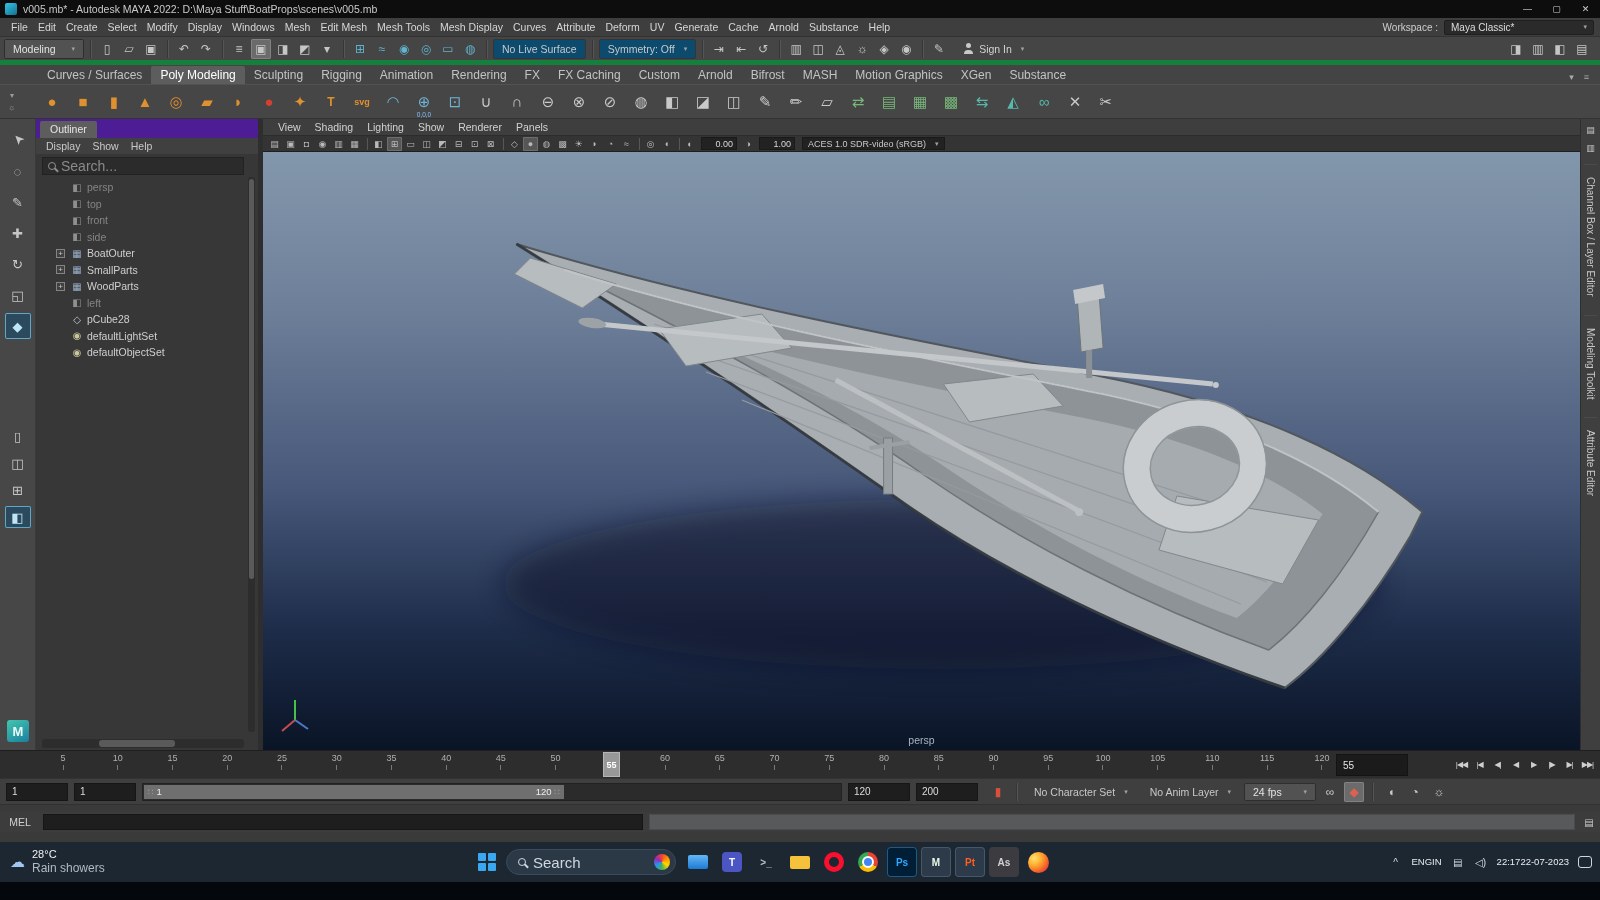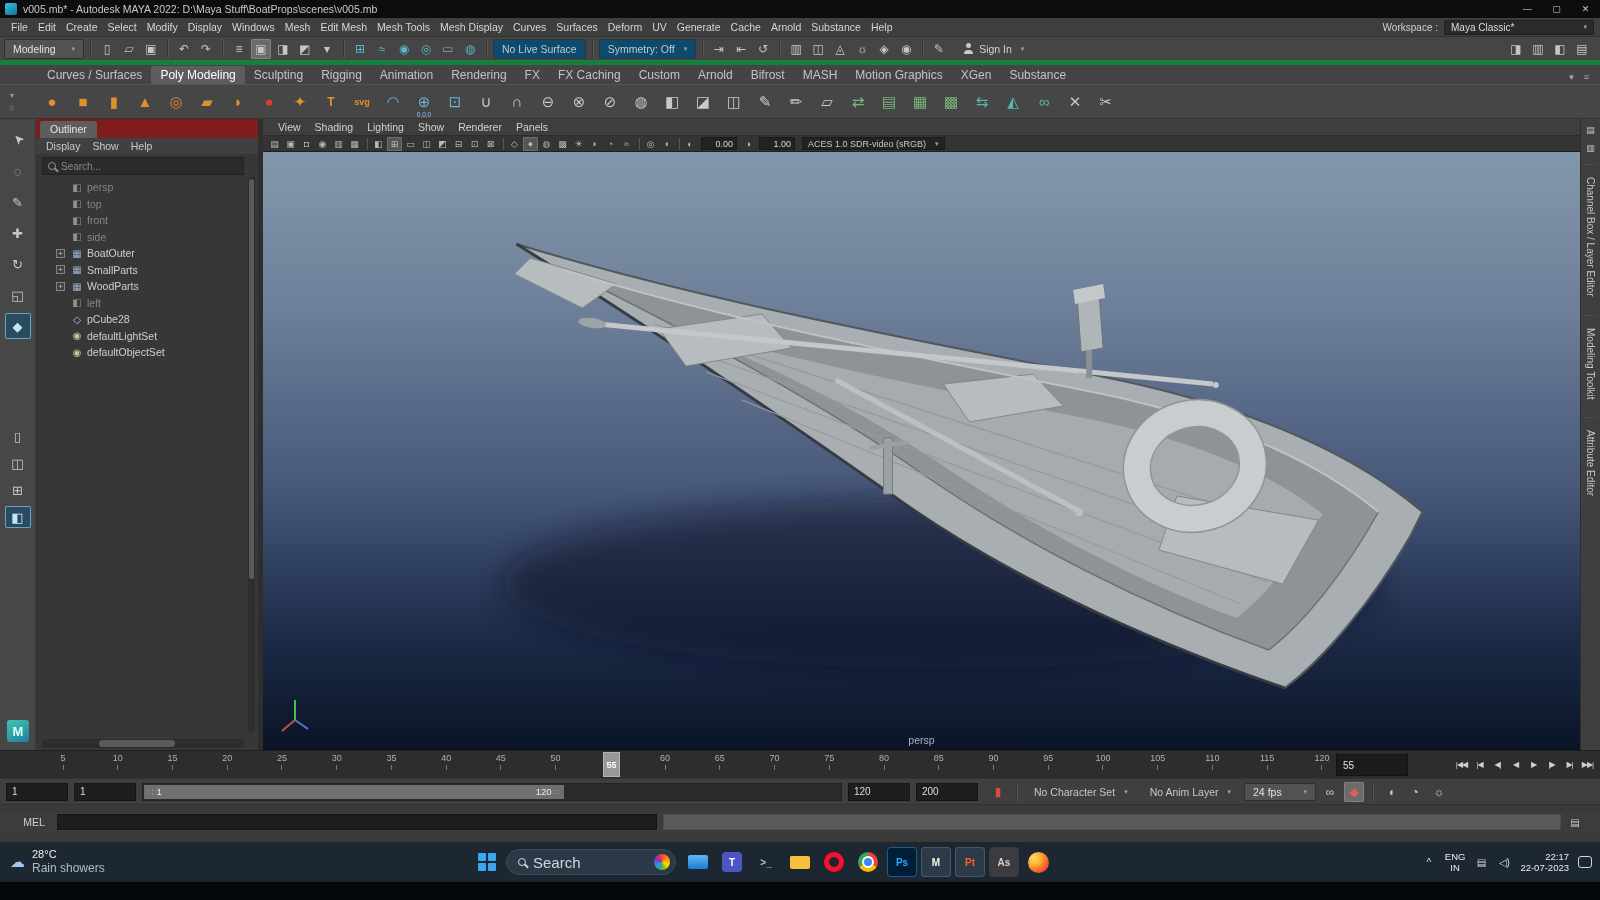--- a/index.html
+++ b/index.html
@@ -63,28 +63,28 @@
 #toolbox{width:36px;background:#474747;border-right:1px solid #3a3a3a;display:flex;flex-direction:column;align-items:center;padding-top:8px;flex:none;position:relative}
 #toolbox-tools,#toolbox-layouts{display:flex;flex-direction:column;gap:5px;align-items:center}
 #toolbox .ic{width:26px;height:26px;font-size:13px}
 #toolbox .ic.active{background:#2c4a5e;box-shadow:inset 0 0 0 1px #5fa7c9;color:#bfe6f7}
 #toolbox-layouts{margin-top:86px}
 #toolbox-layouts .ic{height:22px}
 .rotul{transform:rotate(-135deg)}
 .maya-badge{position:absolute;bottom:8px;left:7px;width:22px;height:22px;border-radius:3px;background:linear-gradient(150deg,#43c6b0,#1b7f9e);color:#eafefa;font-weight:bold;font-size:13px;display:flex;align-items:center;justify-content:center}
 
 #outliner{width:222px;background:#373737;display:flex;flex-direction:column;flex:none;position:relative}
-.o-title{height:19px;background:#7f1d1d;display:flex;align-items:flex-end;padding-left:4px}
+.o-title{height:19px;background:#4c1d95;display:flex;align-items:flex-end;padding-left:4px}
 .o-title span{background:#5d5d5d;padding:2px 10px 3px;font-size:10.5px;color:#e6e6e6;border-radius:2px 2px 0 0}
 .o-menus{height:16px;background:#404040;display:flex;align-items:center;padding-left:4px}
 .o-menus span{padding:0 6px;color:#c9c9c9;font-size:10.5px}
 .o-search{height:18px;margin:3px 14px 2px 6px;background:#2b2b2b;border:1px solid #222;display:flex;align-items:center;padding:0 5px;gap:5px}
 .mag{width:8px;height:8px;border:1.5px solid #8f8f8f;border-radius:50%;position:relative;flex:none}
 .mag::after{content:"";position:absolute;width:5px;height:1.5px;background:#8f8f8f;transform:rotate(45deg);right:-4px;bottom:-1px}
-.o-search input{flex:1;background:transparent;border:none;outline:none;color:#c0c0c0;font-size:10px;font-family:inherit;min-width:0}
+.o-search input{flex:1;background:transparent;border:none;outline:none;color:#c0c0c0;font-size:14px;font-family:inherit;min-width:0}
 input::placeholder{color:#8a8a8a}
 #o-tree{flex:1;padding-top:2px;overflow:hidden}
 .o-row{height:16.5px;display:flex;align-items:center;padding-left:2px}
 .o-exp{width:9px;height:9px;margin-left:18px;margin-right:5px;border:1px solid #848484;font-size:8px;line-height:7px;text-align:center;color:#ccc;background:#404040;flex:none}
 .o-exp:empty{border-color:transparent;background:transparent}
 .o-ic{width:14px;text-align:center;font-size:10px;flex:none}
 .o-label{font-size:10.5px;color:#cfcfcf;margin-left:3px;white-space:nowrap}
 .o-label.dim{color:#858585}
 .o-vscroll{position:absolute;right:3px;top:58px;bottom:18px;width:7px;background:#2d2d2d;border-radius:3px}
 .o-vscroll i{position:absolute;left:1px;right:1px;top:2px;height:72%;background:#5a5a5a;border-radius:3px}
@@ -122,21 +122,21 @@
 
 #rangeslider{height:26px;background:#3f3f3f;display:flex;align-items:center;padding:0 6px;gap:6px;flex:none;border-top:1px solid #333;overflow:hidden}
 .rs-field{width:62px;height:18px;background:#1e1e1e;border:1px solid #161616;color:#dcdcdc;font-size:10px;padding:0 5px;font-family:inherit;flex:none}
 #rs-track{position:relative;width:700px;height:18px;background:#2b2b2b;border:1px solid #222;flex:none}
 #rs-bar{position:absolute;left:1px;top:1px;bottom:1px;width:420px;background:#6f6f6f;display:flex;align-items:center;justify-content:space-between;padding:0 4px;color:#eee;font-size:9.5px}
 .grip{color:#9d9d9d;font-size:9px}
 #range-controls{display:flex;align-items:center;gap:4px;margin-left:4px;white-space:nowrap}
 
 .hspacer8{height:8px;background:#3a3a3a;border-top:1px solid #313131;flex:none}
 .hspacer10{height:10px;background:#3a3a3a;flex:none}
-#melbar{height:20px;background:#3c3c3c;display:flex;align-items:center;padding:0 17px;gap:6px;flex:none}
+#melbar{height:20px;background:#3c3c3c;display:flex;align-items:center;padding:0 3px;gap:6px;flex:none}
 .mel-label{width:34px;text-align:center;color:#d0d0d0;font-size:10.5px;flex:none}
 .mel-input{width:600px;height:16px;background:#1e1e1e;border:1px solid #161616;flex:none}
 .mel-input input{width:100%;height:100%;background:transparent;border:none;outline:none;color:#ddd;font-family:"Liberation Mono","DejaVu Sans Mono",monospace;font-size:10px;padding:0 5px}
 .mel-output{flex:1;height:16px;background:#57595b;border:1px solid #4a4c4e}
 .mel-icon{width:16px;height:16px;display:flex;align-items:center;justify-content:center;color:#cfcfcf;font-size:10px;flex:none}
 
 #taskbar{height:40px;background:#1d2732;position:relative;flex:none}
 .tb-weather{position:absolute;left:10px;top:0;bottom:0;display:flex;align-items:center;gap:7px}
 .tb-wicon{font-size:15px;color:#9fc7ef}
 .tb-wtxt{display:flex;flex-direction:column;line-height:1.2}
@@ -163,21 +163,21 @@
 .app-opera::before{content:"";position:absolute;width:10px;height:10px;border-radius:50%;border:5px solid #fb0f2f}
 .app-chrome::before{content:"";position:absolute;width:20px;height:20px;border-radius:50%;background:conic-gradient(#ea4335 0 120deg,#fbbc05 120deg 240deg,#34a853 240deg 360deg)}
 .app-chrome::after{content:"";position:absolute;width:8px;height:8px;border-radius:50%;background:#4286f5;border:2px solid #fff}
 .app-ps{background:#001e36;color:#31a8ff;box-shadow:inset 0 0 0 1px #1c5a8a}
 .app-maya{background:linear-gradient(160deg,#49b857,#187a3c);color:#eafbe8;font-size:13px}
 .app-pt{background:#252525;color:#ff5f1f}
 .app-as{background:#3c3c40;color:#d0d0d0}
 .app-firefox::before{content:"";position:absolute;width:21px;height:21px;border-radius:50%;background:radial-gradient(circle at 30% 30%,#ffe26e 0%,#ffab2e 35%,#f2552c 70%,#b5267f 100%)}
 .tb-tray{position:absolute;right:8px;top:0;bottom:0;display:flex;align-items:center;gap:9px}
 .tray-ic{min-width:14px;height:16px;display:flex;align-items:center;justify-content:center;color:#d7dfe6;font-size:10px;white-space:nowrap}
-.tb-lang,.tb-clock{display:flex;flex-direction:column;line-height:1.2;color:#e6ecf1;font-size:9.5px;text-align:center}
+.tb-lang,.tb-clock{display:flex;line-height:1.2;color:#e6ecf1;font-size:9.5px;text-align:center}
 .tb-clock{text-align:right}
 .tb-notif{width:14px;height:12px;border:1.5px solid #cfd7dd;border-radius:3px}
 #blackstrip{height:18px;background:#04070b;flex:none}
 </style>
 </head>
 <body>
 
 <div id="app">
 
   <div id="titlebar">
@@ -197,21 +197,21 @@
       <span class="mi">Create</span>
       <span class="mi">Select</span>
       <span class="mi">Modify</span>
       <span class="mi">Display</span>
       <span class="mi">Windows</span>
       <span class="mi">Mesh</span>
       <span class="mi">Edit Mesh</span>
       <span class="mi">Mesh Tools</span>
       <span class="mi">Mesh Display</span>
       <span class="mi">Curves</span>
-      <span class="mi">Surfaces</span>
+      <span class="mi">Attribute</span>
       <span class="mi">Deform</span>
       <span class="mi">UV</span>
       <span class="mi">Generate</span>
       <span class="mi">Cache</span>
       <span class="mi">Arnold</span>
       <span class="mi">Substance</span>
       <span class="mi">Help</span>
       <div class="ws-wrap">
         <span class="ws-label">Workspace :</span>
         <div class="ws-select">

